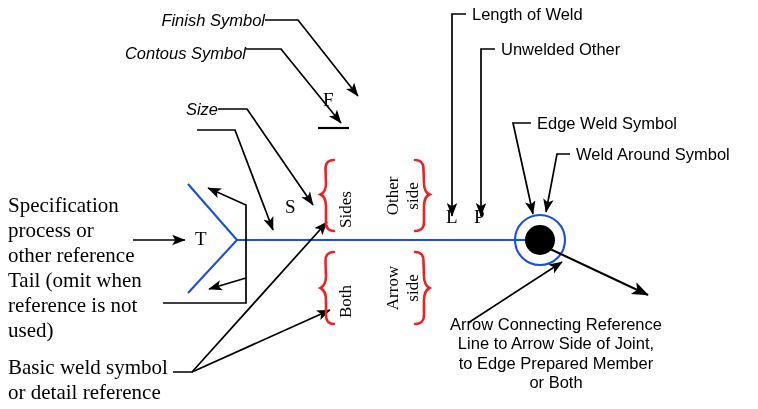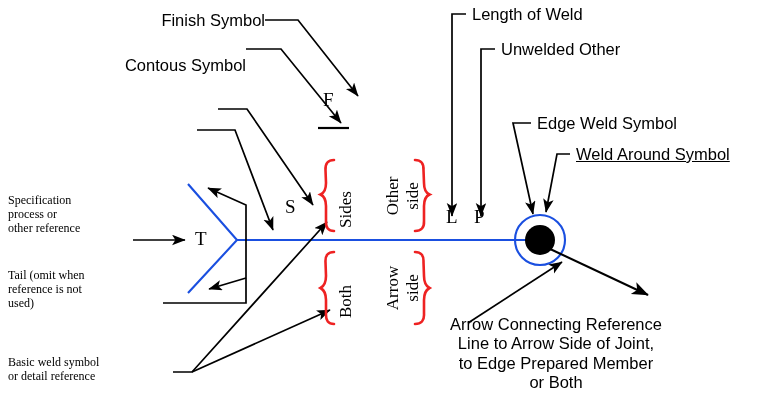--- a/index.html
+++ b/index.html
@@ -27,34 +27,34 @@
     white-space: pre;
     color: #000000;
     line-height: 1.18;
   }
   .sans {
     font-family: "Liberation Sans", sans-serif;
     font-size: 16.5px;
   }
   .serif {
     font-family: "Liberation Serif", serif;
-    font-size: 12px;
+    font-size: 21px;
   }
   .serif-glyph {
     font-family: "Liberation Serif", serif;
     font-size: 19px;
   }
   .rot {
     font-family: "Liberation Serif", serif;
     font-size: 17px;
     transform-origin: 0 0;
     transform: rotate(-90deg);
   }
   .ctr { text-align: center; }
-  .rt  { text-align: right; }
+  .rt  { text-align: right; font-style: italic; }
 </style>
 </head>
 <body>
 
 <div id="stage">
 
   <svg id="art" viewBox="0 0 758 409">
     <defs>
       <marker id="ah" markerWidth="9" markerHeight="9" refX="7.6" refY="3.1" orient="auto" markerUnits="strokeWidth">
         <path d="M0,0 L8,3.1 L0,6.2 L1.9,3.1 Z" fill="#000000"></path>
@@ -145,31 +145,32 @@
     </g>
 
     <g>
       <path d="M415,252 Q424,252 423.5,262 L424,276 Q424,285 429.5,288
                Q424,291 424,300 L424,314 Q424.5,324 415,324" fill="none" stroke="#ee2222" stroke-width="2.6" stroke-linecap="round"></path>
     </g>
   </svg>
 
   <div class="lbl sans rt" style="left:60px; top:11px; width:205px;">Finish Symbol</div>
 
-  <div class="lbl sans rt" style="left:40px; top:56px; width:206px;">Contous Symbol</div>
-
+  <div class="lbl sans rt" style="left:40px; top:44px; width:206px;">Contous Symbol</div>
+
+  <div class="lbl sans rt" style="left:118px; top:100px; width:100px;">Size</div>
 
 
   <div class="lbl sans" style="left:472px; top:5px;">Length of Weld</div>
 
   <div class="lbl sans" style="left:501px; top:40px;">Unwelded Other</div>
 
   <div class="lbl sans" style="left:537px; top:114px;">Edge Weld Symbol</div>
 
-  <div class="lbl sans" style="left:576px; top:145px;text-decoration:underline;">Weld Around Symbol</div>
+  <div class="lbl sans" style="left:576px; top:145px;">Weld Around Symbol</div>
 
   <div class="lbl serif" style="left:8px; top:193px;">Specification
 process or
 other reference</div>
 
   <div class="lbl serif" style="left:8px; top:268px;">Tail (omit when
 reference is not
 used)</div>
 
   <div class="lbl serif" style="left:8px; top:355px;">Basic weld symbol

